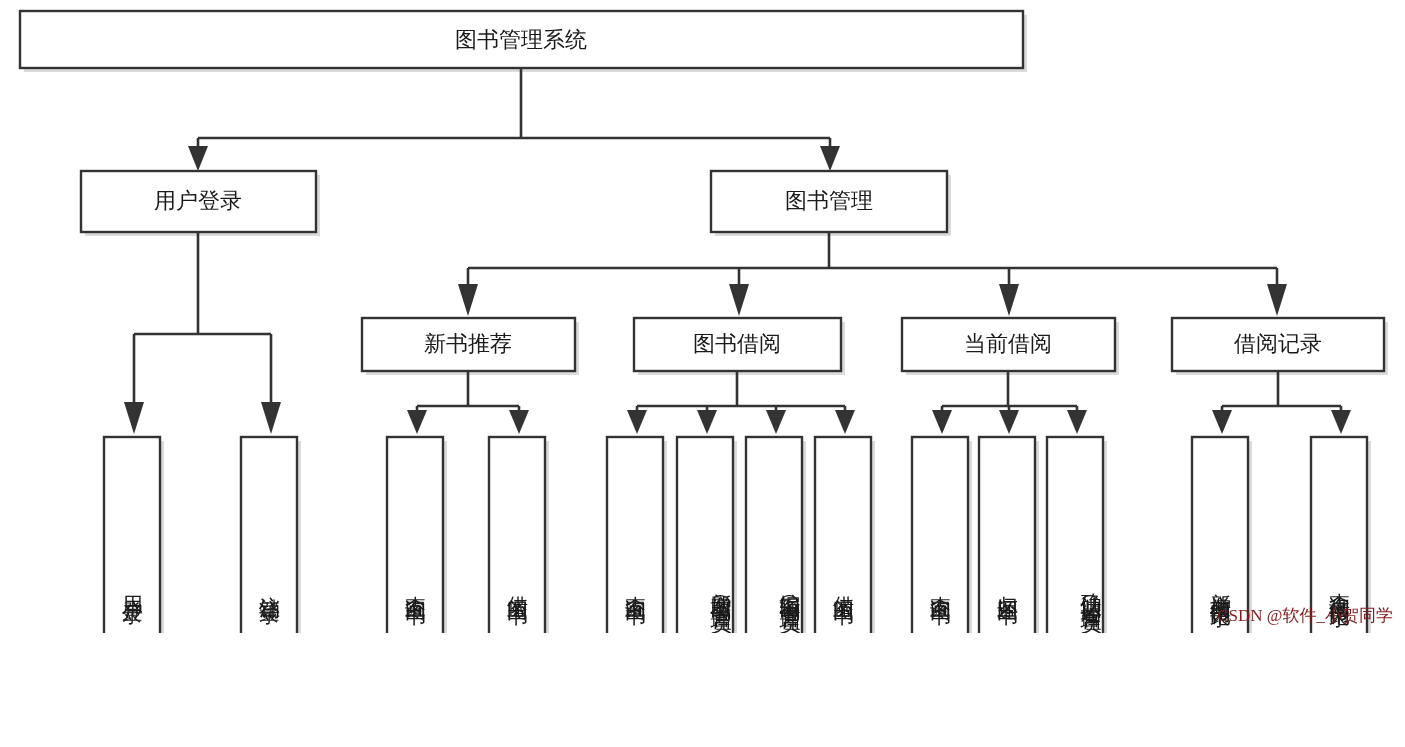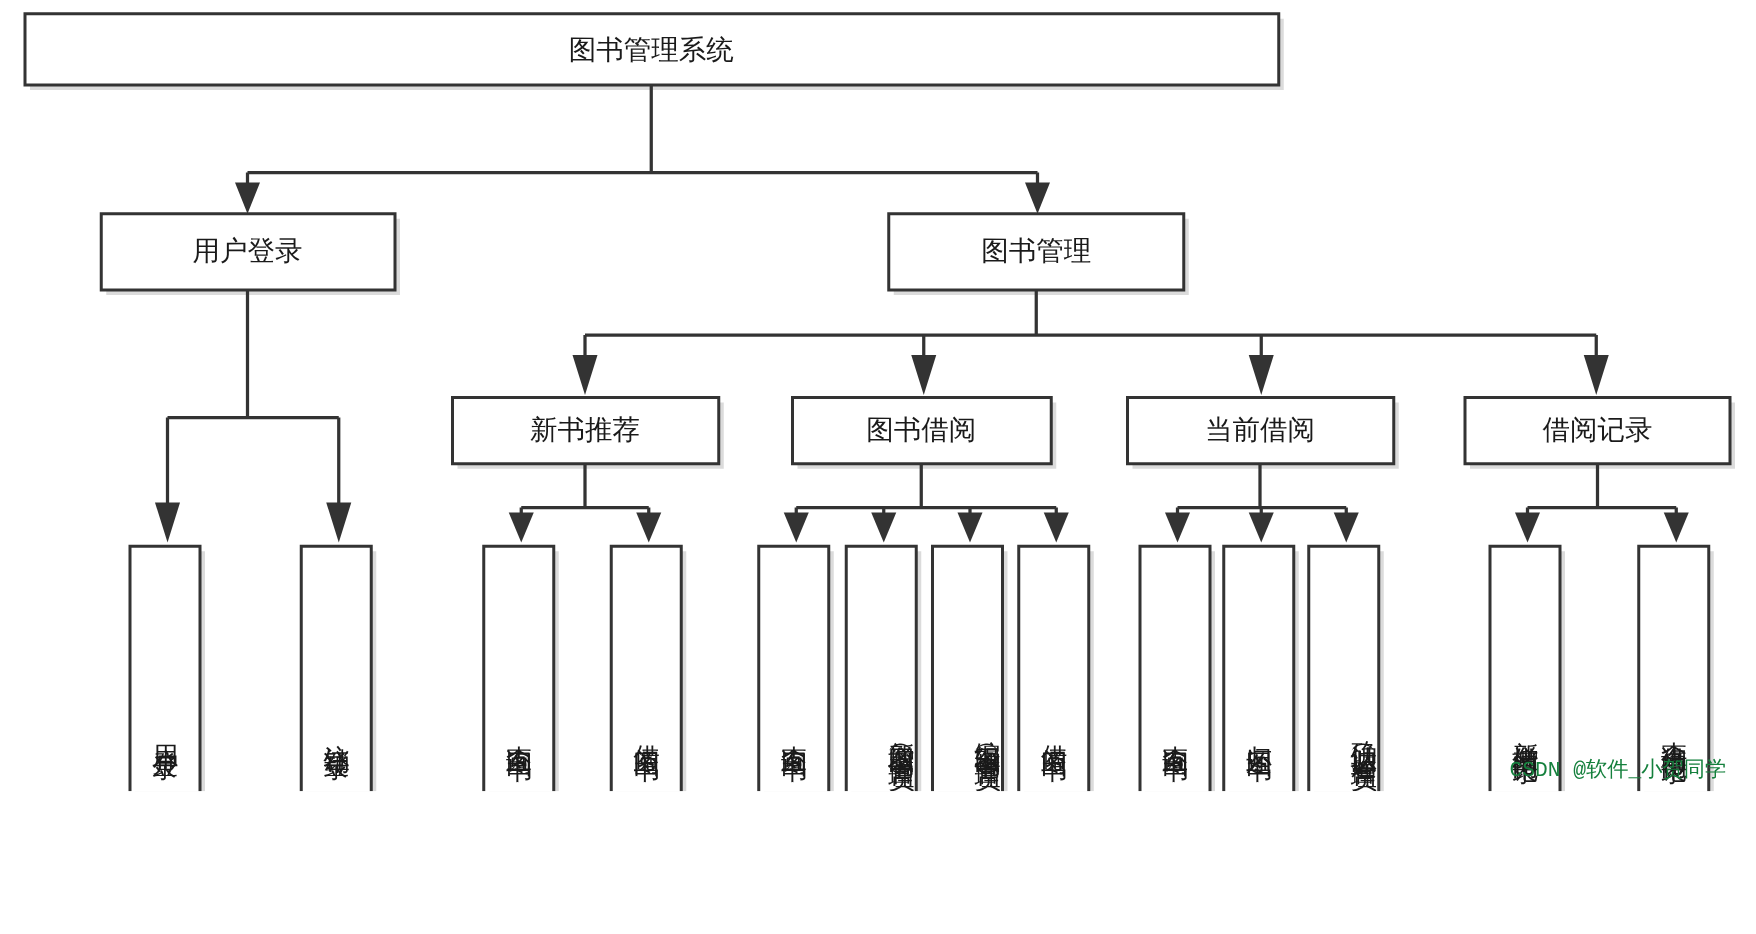--- a/index.html
+++ b/index.html
@@ -60,25 +60,25 @@
     letter-spacing: 3px;
     display: flex;
     align-items: center;
     justify-content: center;
     text-align: center;
     white-space: pre-line;
     pointer-events: none;
   }
   .watermark {
     position: absolute;
-    right: 24px;
+    right: 12px;
     bottom: 6px;
-    font-family: Liberation Mono, monospace;
+    font-family: Liberation Serif, serif;
     font-size: 17px;
-    color: #15803d;
+    color: #7f1d1d;
     white-space: nowrap;
     user-select: none;
   }
 </style>
 </head>
 <body>
 
 <div id="canvas">
 
   <svg class="diagram" viewBox="0 0 1405 747">

